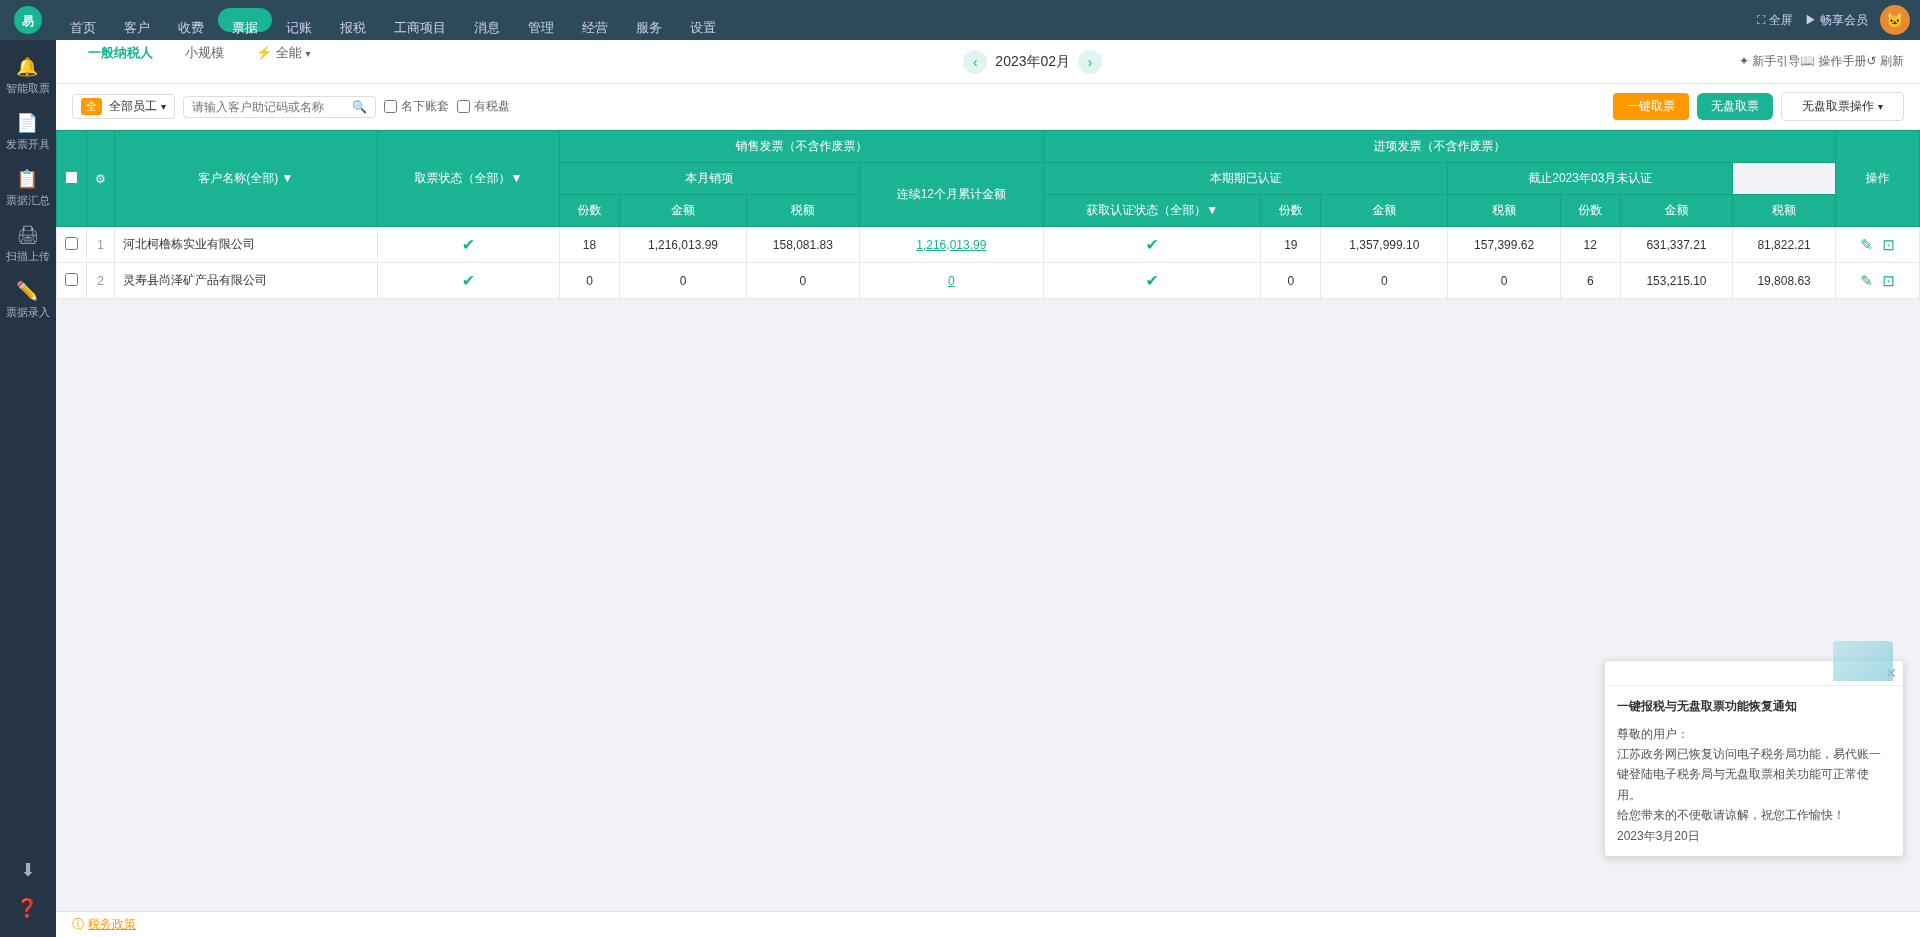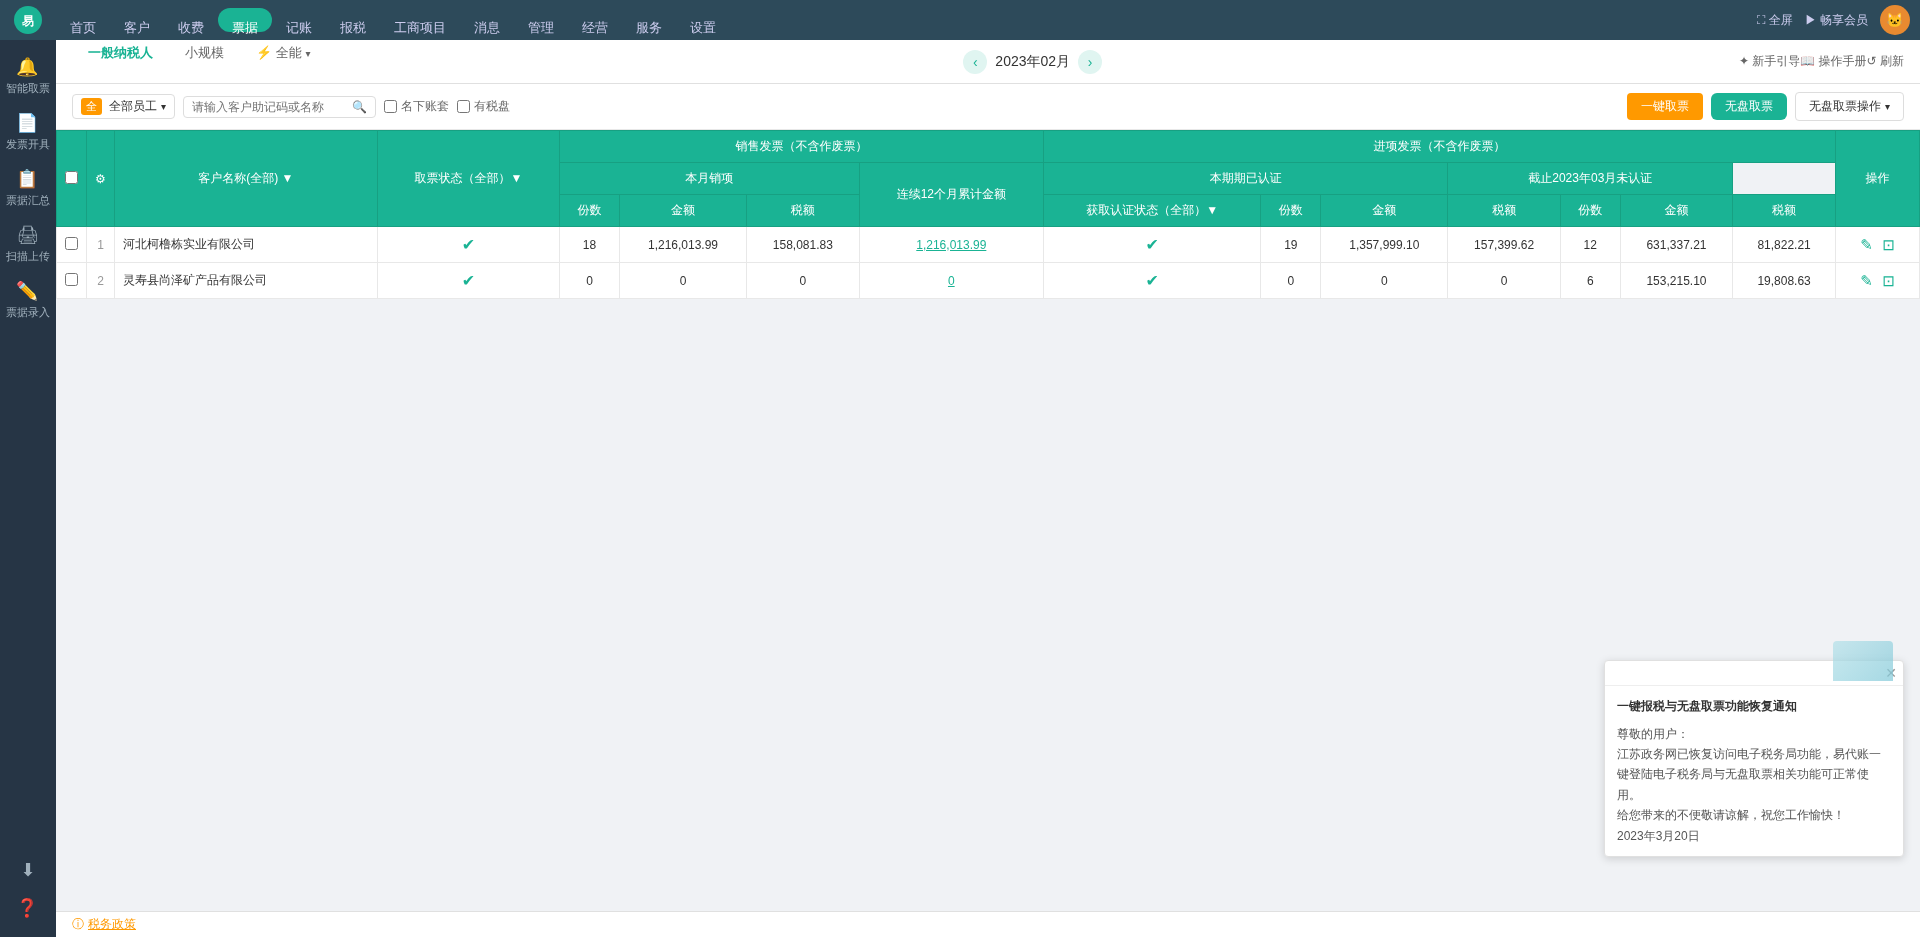--- a/index.html
+++ b/index.html
@@ -131,21 +131,21 @@
     .btn-orange {
       background: #ff9900; color: #fff; border: none; border-radius: 4px;
       padding: 5px 14px; font-size: 12px; cursor: pointer; white-space: nowrap;
     }
     .btn-teal {
       background: #1ab394; color: #fff; border: none; border-radius: 6px;
       padding: 5px 14px; font-size: 12px; cursor: pointer; white-space: nowrap;
     }
     .btn-outline {
       background: #fff; color: #333; border: 1px solid #ddd; border-radius: 4px;
-      padding: 5px 13px; font-size: 12px; cursor: pointer; display: flex; align-items: center; gap: 4px; white-space: nowrap;
+      padding: 5px 20px; font-size: 12px; cursor: pointer; display: flex; align-items: center; gap: 4px; white-space: nowrap;
     }
 
     
     .table-wrap { flex: 1; overflow: auto; padding: 0; }
     table { width: 100%; border-collapse: collapse; font-size: 12px; }
     thead tr th {
       background: #1ab394; color: #fff;
       padding: 7px 8px; text-align: center;
       border: 1px solid #17a082;
       white-space: nowrap;

